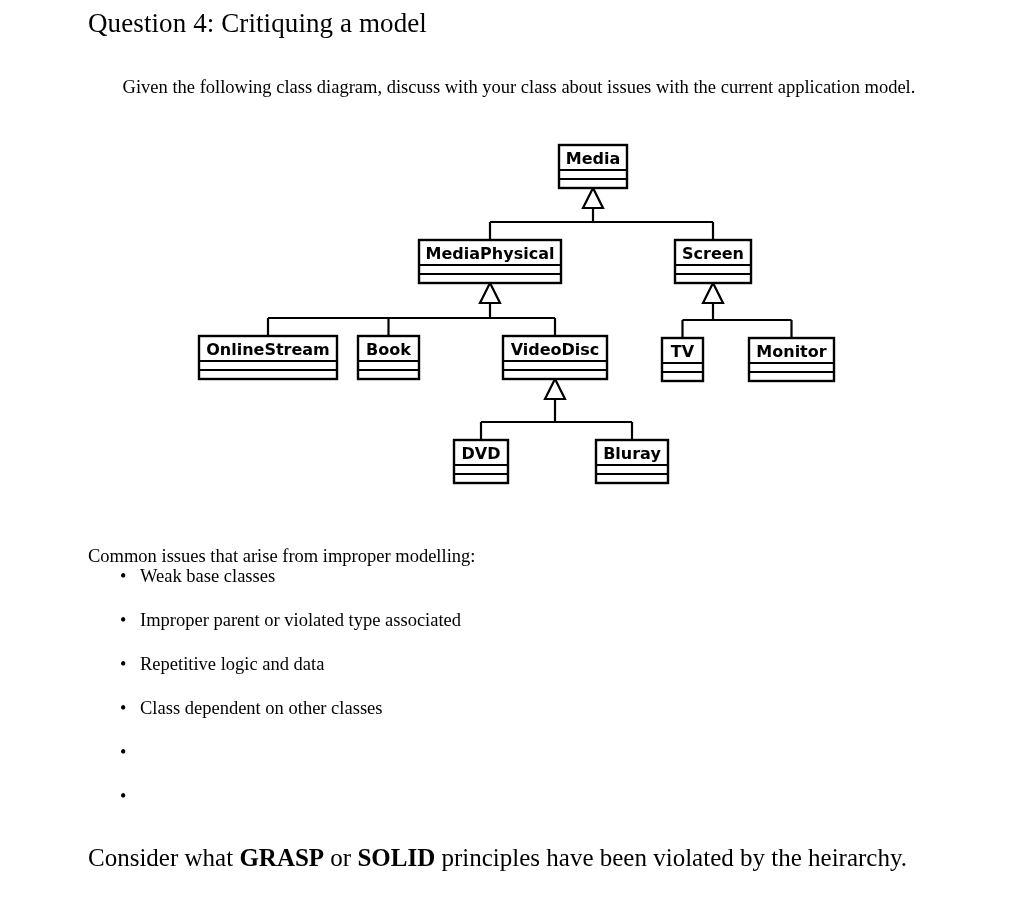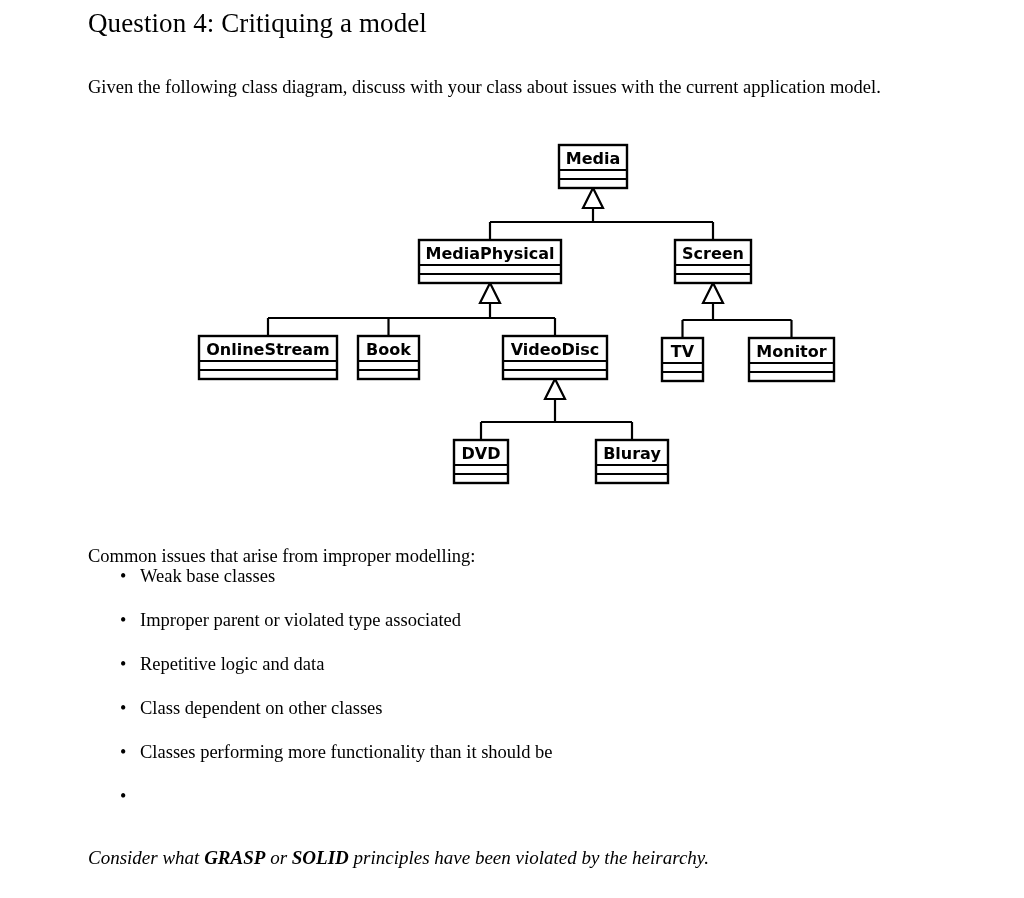--- a/index.html
+++ b/index.html
@@ -34,21 +34,21 @@
     white-space: nowrap;
   }
 
   .intro {
     position: absolute;
     left: 88px;
     top: 74px;
     width: 862px;
     font-size: 18.5px;
     line-height: 26px;
-    text-align: left;
+    text-align: center;
   }
 
   .diagram-wrap {
     position: absolute;
     left: 0px;
     top: 134px;
     width: 1024px;
     height: 370px;
   }
 
@@ -100,24 +100,23 @@
     line-height: 22px;
   }
   .issues-list li .txt {
     display: inline-block;
   }
 
   .closing {
     position: absolute;
     left: 88px;
     top: 845px;
-    font-size: 19px;
+    font-size: 25px;
     line-height: 26px;
     white-space: nowrap;
-    font-style: italic;
   }
   .closing b { font-weight: bold; }
 </style>
 </head>
 <body>
 
 <div class="page">
 
   <div class="q-title">Question 4: Critiquing a model</div>
 
@@ -219,19 +218,19 @@
       </svg>
   </div>
 
   <div class="common-issues">Common issues that arise from improper modelling:</div>
 
   <ul class="issues-list" id="issues-list">
       <li><span class="bullet">•</span><span class="txt">Weak base classes</span></li>
       <li><span class="bullet">•</span><span class="txt">Improper parent or violated type associated</span></li>
       <li><span class="bullet">•</span><span class="txt">Repetitive logic and data</span></li>
       <li><span class="bullet">•</span><span class="txt">Class dependent on other classes</span></li>
-      <li><span class="bullet">•</span><span class="txt">Classes performing more functionality than it should be</span></li>
+      <li><span class="bullet">•</span></li>
       <li><span class="bullet">•</span></li>
     </ul>
 
   <div class="closing"><span>Consider what </span><b>GRASP</b><span> or </span><b>SOLID</b><span> principles have been violated by the heirarchy.</span></div>
 
 </div>
 
 </body></html>

